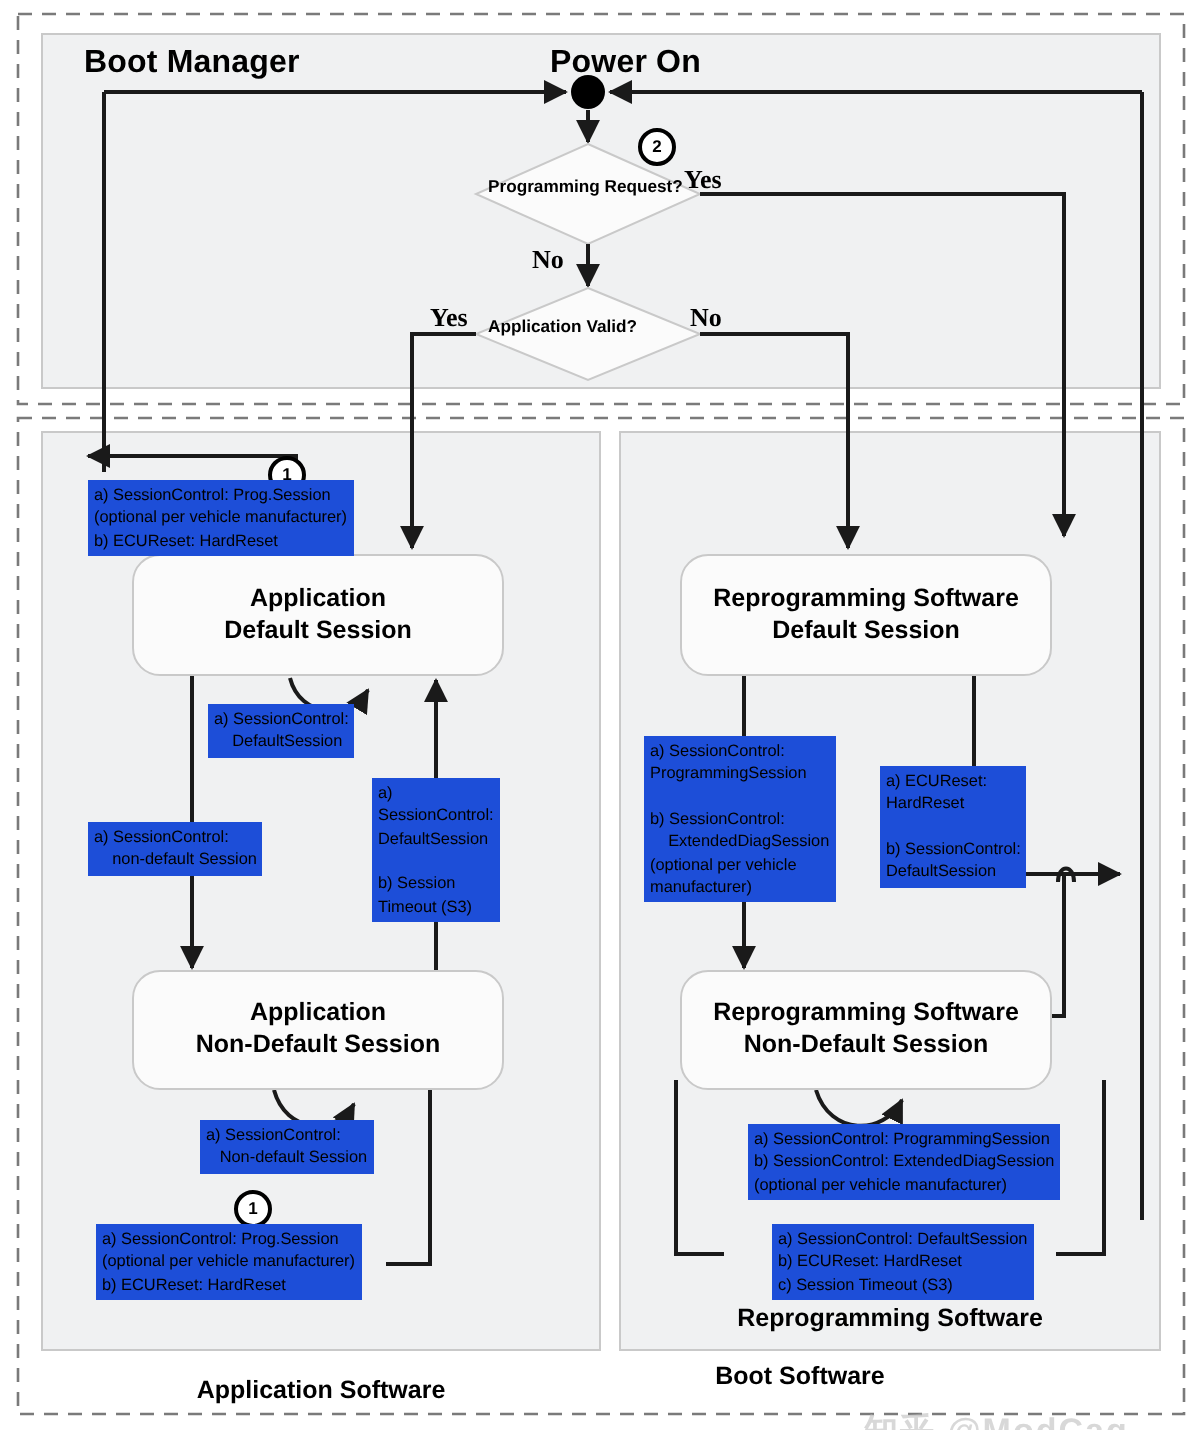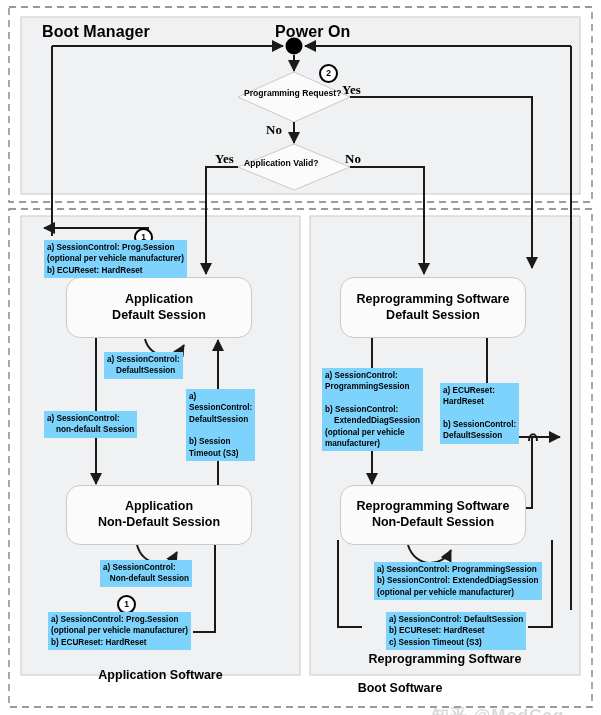--- a/index.html
+++ b/index.html
@@ -18,21 +18,21 @@
         text-align:center;font-weight:bold;font-size:12.5px;line-height:1.25;color:#000;}
   .node span{display:block;}
 
   
   .diamond-text{position:absolute;text-align:left;font-size:8.6px;font-weight:bold;line-height:1.2;color:#000;}
 
   
   .edgelab{position:absolute;font-size:13px;font-weight:bold;color:#000;font-family:Liberation Serif, serif;}
 
   
-  .note{position:absolute;background:#7dd3fc;color:#000;font-size:8.2px;font-weight:bold;
+  .note{position:absolute;background:#1d4ed8;color:#000;font-size:8.2px;font-weight:normal;
         line-height:1.38;padding:2px 3px;white-space:pre;}
 
   
   .marker{position:absolute;width:15px;height:15px;border-radius:50%;border:2px solid #000;
           background:#fff;font-size:8.5px;font-weight:bold;display:flex;align-items:center;
           justify-content:center;color:#000;line-height:1;}
 
   
   .caption{position:absolute;font-size:12.5px;font-weight:bold;color:#000;text-align:center;}
 
@@ -192,19 +192,19 @@
 
 b) SessionControl:
 DefaultSession</div>
   <div class="note" style="left:374px;top:562px;">a) SessionControl: ProgrammingSession
 b) SessionControl: ExtendedDiagSession
 (optional per vehicle manufacturer)</div>
   <div class="note" style="left:386px;top:612px;">a) SessionControl: DefaultSession
 b) ECUReset: HardReset
 c) Session Timeout (S3)</div>
 
-  <div class="caption" style="left:21px;top:668px;width:279px;">Application Software</div>
+  <div class="caption" style="left:21px;top:688px;width:279px;">Application Software</div>
   <div class="caption" style="left:310px;top:652px;width:270px;">Reprogramming Software</div>
   <div class="caption" style="left:310px;top:681px;width:180px;">Boot Software</div>
 
   <div class="watermark" style="left:432px;top:676px;margin-top:28px;">知乎 @ModCag</div>
 
 </div>
 
 </body></html>

